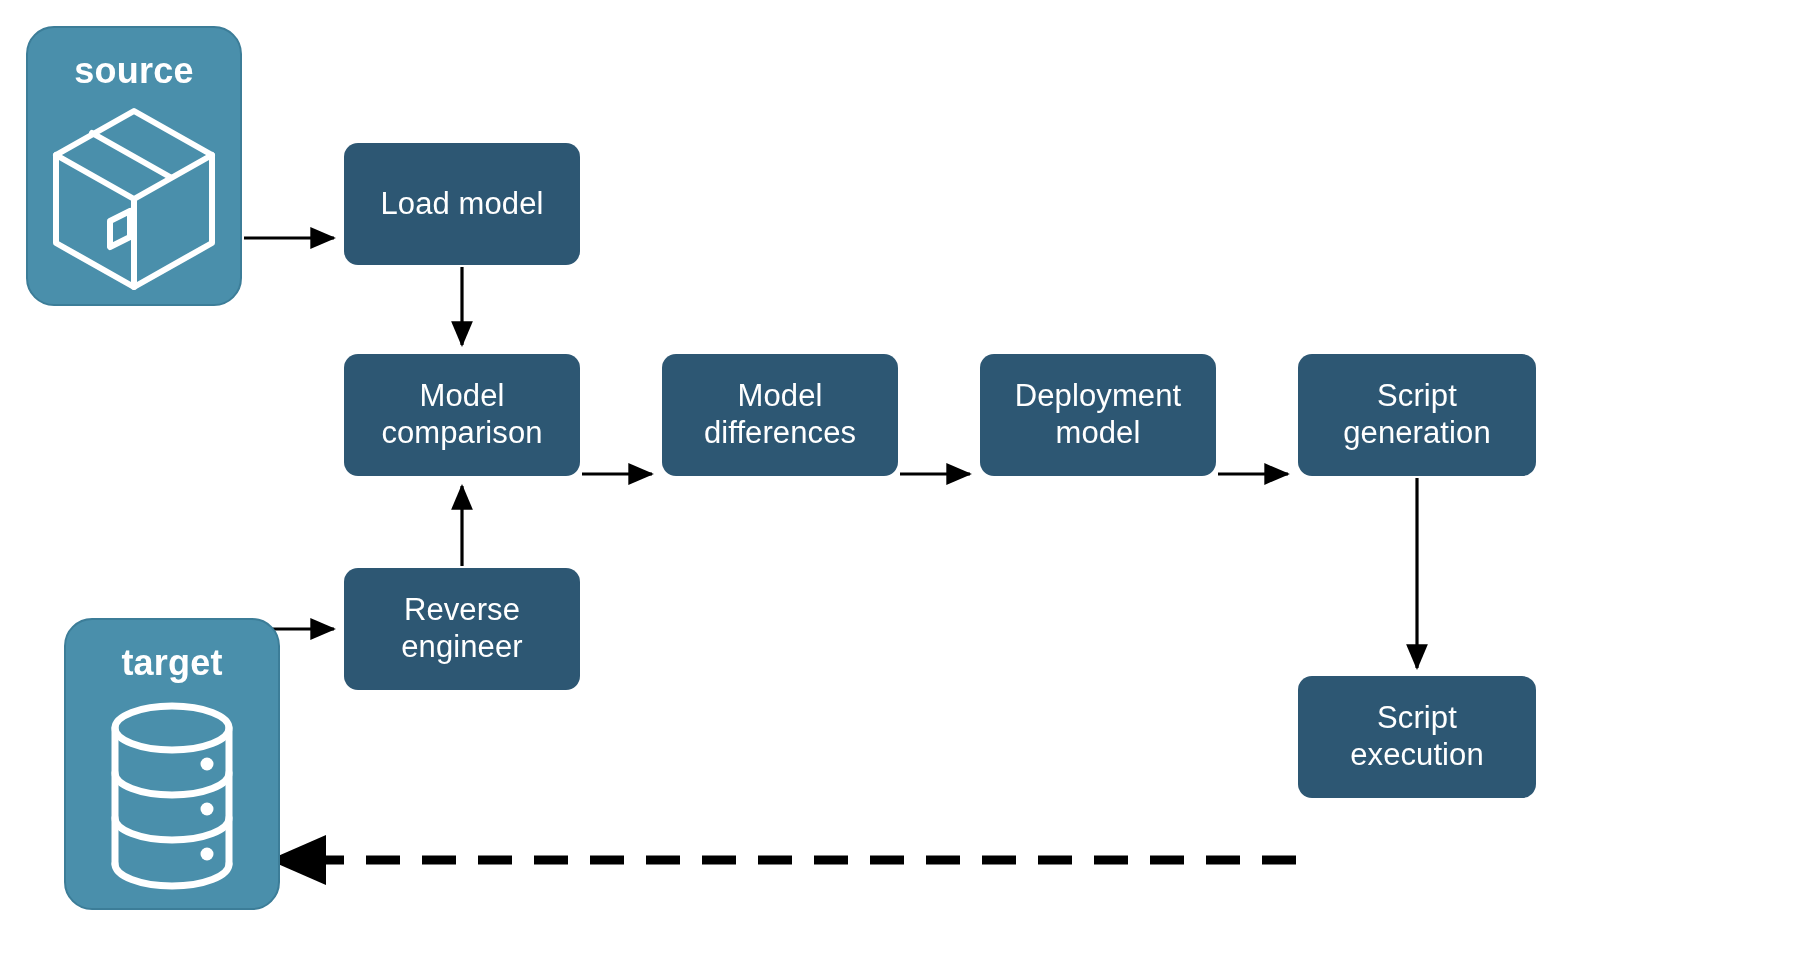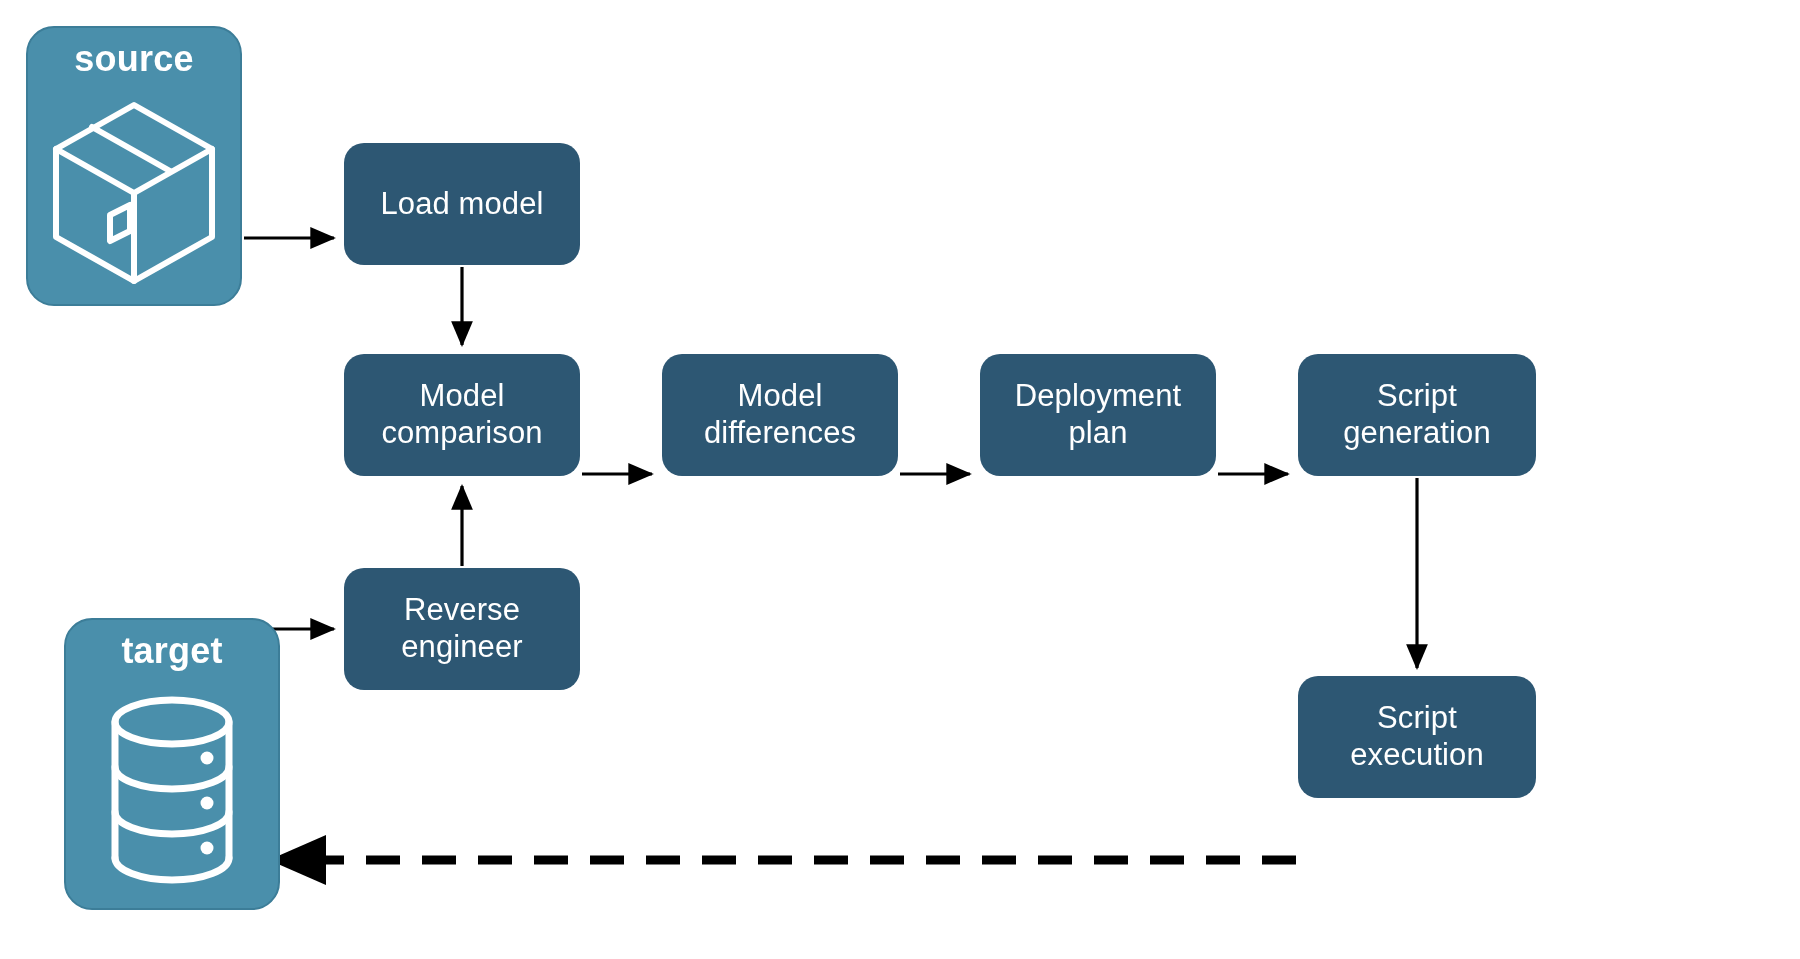--- a/index.html
+++ b/index.html
@@ -16,33 +16,33 @@
     box-sizing:border-box;
     display:flex;
     align-items:center;
     justify-content:center;
     text-align:center;
     color:#ffffff;
     z-index:3;
   }
   .process{
     background:#2d5773;
-    border-radius:20px;
+    border-radius:14px;
     font-size:31px;
     line-height:1.18;
     letter-spacing:.1px;
     font-weight:400;
   }
   .endpoint{
     background:#4a8fab;
     border:2px solid #3c7d98;
     border-radius:28px;
     flex-direction:column;
     justify-content:flex-start;
-    padding-top:10px;
+    padding-top:22px;
   }
   .endpoint .ep-label{
     font-size:36px;
     font-weight:bold;
     letter-spacing:.2px;
   }
   .endpoint .ep-icon{
     flex:1;
     display:flex;
     align-items:center;
@@ -152,21 +152,21 @@
 comparison</span>
   </div>
 
   <div class="node process" style="left:662px;top:354px;width:236px;height:122px;">
     <span class="lbl">Model
 differences</span>
   </div>
 
   <div class="node process" style="left:980px;top:354px;width:236px;height:122px;">
     <span class="lbl">Deployment
-plan</span>
+model</span>
   </div>
 
   <div class="node process" style="left:1298px;top:354px;width:238px;height:122px;">
     <span class="lbl">Script
 generation</span>
   </div>
 
   <div class="node process" style="left:344px;top:568px;width:236px;height:122px;">
     <span class="lbl">Reverse
 engineer</span>

